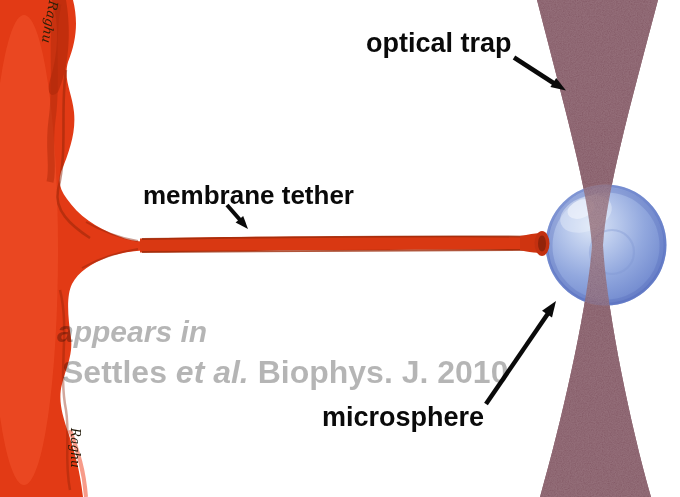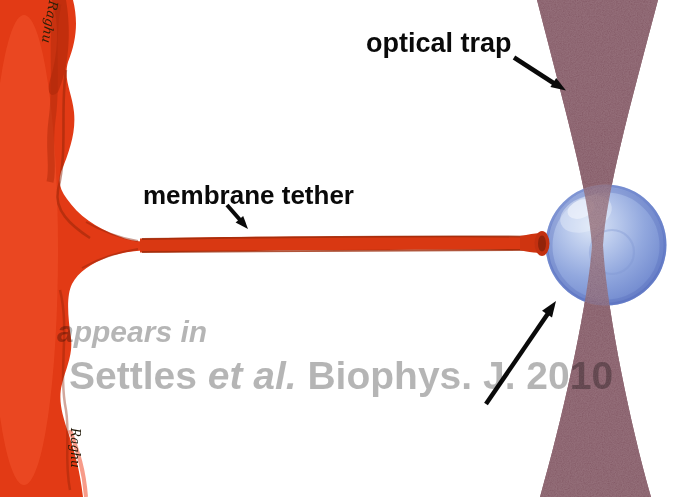--- a/index.html
+++ b/index.html
@@ -6,21 +6,21 @@
   #stage{position:relative;width:680px;height:497px;background:#ffffff;overflow:hidden;
          font-family:"Liberation Sans", sans-serif;}
   #artwork{position:absolute;left:0;top:0;}
   .label{position:absolute;color:#0a0a0a;font-weight:bold;font-size:27px;line-height:1;white-space:nowrap;}
   #label-optical-trap{left:366px;top:30px;}
   #label-membrane-tether{left:143px;top:182px;font-size:26px;}
   #label-microsphere{left:322px;top:404px;}
   .watermark{position:absolute;color:rgba(0,0,0,0.29);font-weight:bold;line-height:1;white-space:nowrap;}
   #wm-line1{left:55px;top:237px;font-size:31px;}
   #wm-line2{left:57px;top:317px;font-size:30px;font-style:italic;}
-  #wm-line3{left:69px;top:356px;font-size:39px;}
+  #wm-line3{left:62px;top:356px;font-size:32px;}
   #wm-line3 .etal{font-style:italic;}
   .signature{position:absolute;font-family:"DejaVu Serif", serif;font-style:italic;
              transform-origin:left top;white-space:nowrap;line-height:1;}
   #signature-top{left:60px;top:2px;font-size:13px;color:#2e2008;transform:rotate(100deg);}
   #signature-bottom{left:81px;top:428px;font-size:12px;color:#1e1605;transform:rotate(90deg);}
 </style>
 </head>
 <body>
 
 <div id="stage">
@@ -109,16 +109,17 @@
         <polygon points="556,301 552,317.6 542,310.8" stroke="none"></polygon>
       </g>
     </g>
   </svg>
 
   <div class="watermark" id="wm-line2">appears in</div>
   <div class="watermark" id="wm-line3"><span>Settles </span><span class="etal">et al.</span><span> Biophys. J. 2010</span></div>
 
   <div class="label" id="label-optical-trap">optical trap</div>
   <div class="label" id="label-membrane-tether">membrane tether</div>
+  <div class="label" id="label-microsphere">microsphere</div>
 
   <div class="signature" id="signature-top">Raghu</div>
   <div class="signature" id="signature-bottom">Raghu</div>
 </div>
 
 </body></html>

